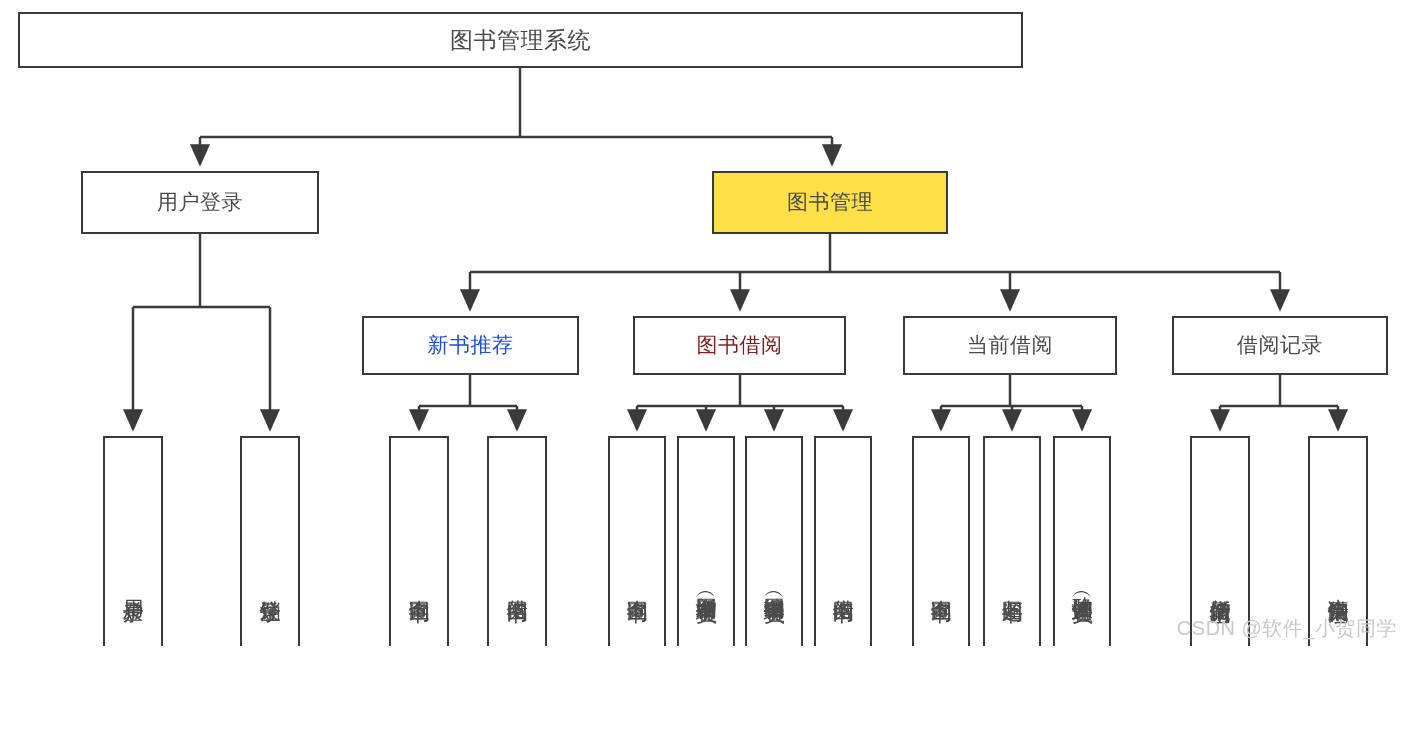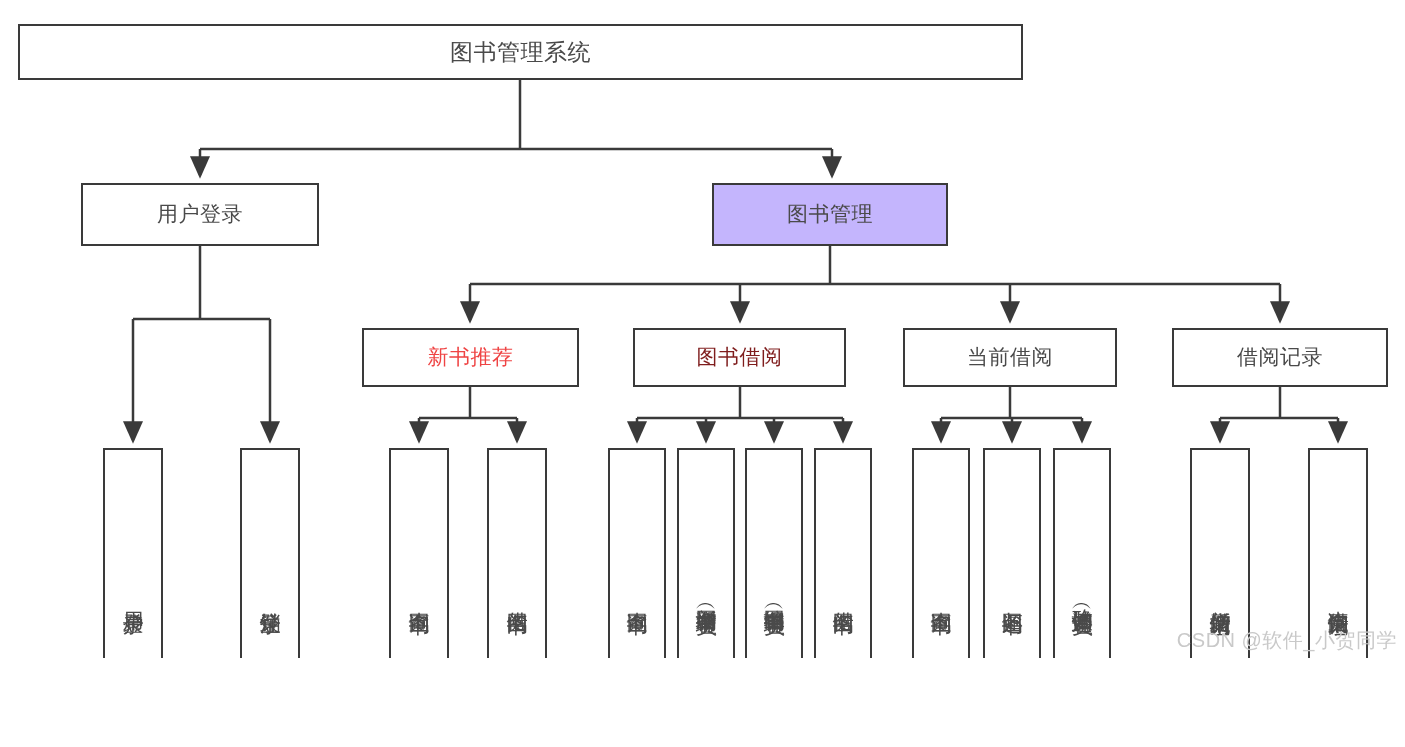--- a/index.html
+++ b/index.html
@@ -10,21 +10,20 @@
   }
   body {
     font-family: "Liberation Sans", "DejaVu Sans", sans-serif;
   }
   #diagram-root {
     position: relative;
     width: 1405px;
     height: 646px;
     background: #ffffff;
     overflow: hidden;
-    margin-top: 12px;
   }
   #diagram-svg {
     position: absolute;
     left: 0;
     top: 0;
     width: 1405px;
     height: 747px;
   }
   .node-box {
     position: absolute;
@@ -135,26 +134,26 @@
   </svg>
 
   <div class="node-box root" style="left: 18px; top: 12px; width: 1005px; height: 56px; border-color: rgb(58, 58, 58); background: rgb(255, 255, 255);">
     <span class="node-label" style="color: rgb(74, 74, 74);">图书管理系统</span>
   </div>
 
   <div class="node-box" style="left: 81px; top: 171px; width: 238px; height: 63px; border-color: rgb(58, 58, 58); background: rgb(255, 255, 255);">
     <span class="node-label" style="color: rgb(74, 74, 74);">用户登录</span>
   </div>
 
-  <div class="node-box" style="left: 712px; top: 171px; width: 236px; height: 63px; border-color: rgb(58, 58, 58); background: #c4b5fd;">
+  <div class="node-box" style="left: 712px; top: 171px; width: 236px; height: 63px; border-color: rgb(58, 58, 58); background: #fde047;">
     <span class="node-label" style="color: rgb(74, 74, 74);">图书管理</span>
   </div>
 
   <div class="node-box" style="left: 362px; top: 316px; width: 217px; height: 59px; border-color: rgb(58, 58, 58); background: rgb(255, 255, 255);">
-    <span class="node-label" style="color: #ef4444;">新书推荐</span>
+    <span class="node-label" style="color: #1d4ed8;">新书推荐</span>
   </div>
 
   <div class="node-box" style="left: 633px; top: 316px; width: 213px; height: 59px; border-color: rgb(58, 58, 58); background: rgb(255, 255, 255);">
     <span class="node-label" style="color: #7f1d1d;">图书借阅</span>
   </div>
 
   <div class="node-box" style="left: 903px; top: 316px; width: 214px; height: 59px; border-color: rgb(58, 58, 58); background: rgb(255, 255, 255);">
     <span class="node-label" style="color: rgb(74, 74, 74);">当前借阅</span>
   </div>
 

